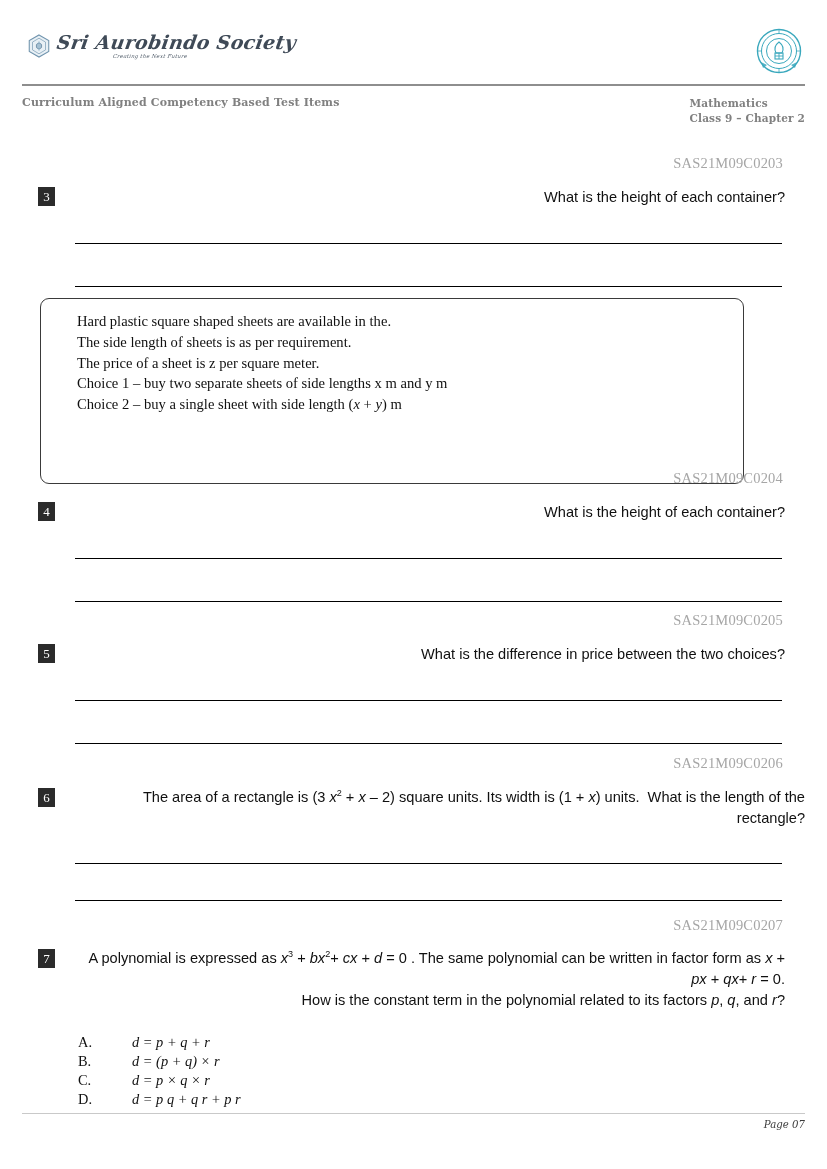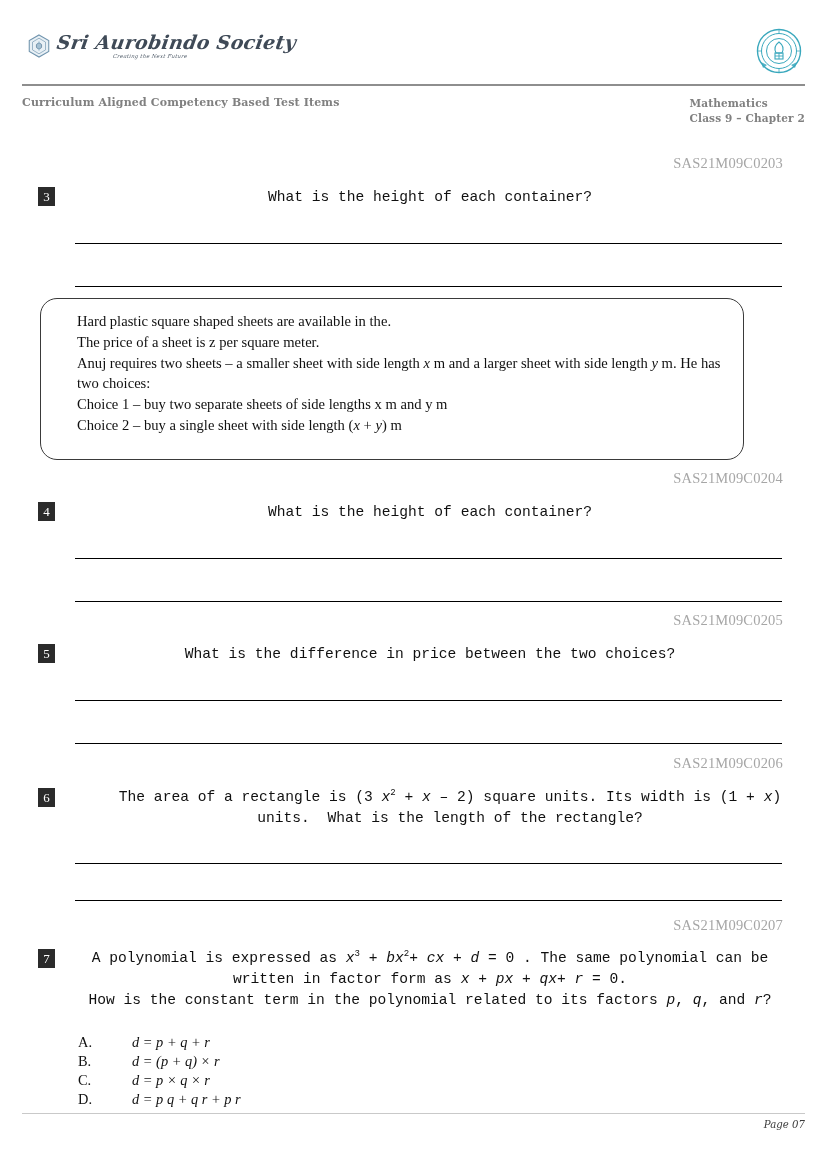--- a/index.html
+++ b/index.html
@@ -131,25 +131,25 @@
     color: #ffffff;
     font-family: "Liberation Serif", serif;
     font-size: 13px;
     line-height: 19px;
     text-align: center;
   }
   .q-text {
     position: absolute;
     left: 75px;
     width: 710px;
-    font-family: Liberation Mono, monospace;
+    font-family: Liberation Sans, sans-serif;
     font-size: 14.6px;
     line-height: 21px;
     color: #101010;
-    text-align: center;
+    text-align: right;
   }
   .q-text i { font-style: italic; }
   .q-text sup {
     font-size: 0.62em;
     vertical-align: super;
     line-height: 0;
   }
 
   
   .ans-line {
@@ -159,23 +159,23 @@
     height: 1px;
     background: #000000;
   }
 
   
   .stimulus-box {
     position: absolute;
     left: 40px;
     top: 298px;
     width: 704px;
-    height: 162px;
+    height: 186px;
     border: 1.4px solid #3a3a3a;
-    border-radius: 17px;
+    border-radius: 9px;
     box-sizing: border-box;
   }
   .stimulus-text {
     position: absolute;
     left: 36px;
     top: 12px;
     width: 655px;
     font-family: "Liberation Serif", serif;
     font-size: 14.6px;
     line-height: 20.8px;
@@ -294,22 +294,22 @@
 
   <div class="item-code" style="top:155px;">SAS21M09C0203</div>
   <div class="q-badge" style="left:38px; top:187px;">3</div>
   <div class="q-text" style="top:187px;">What is the height of each container?</div>
   <div class="ans-line" style="top:243px;"></div>
   <div class="ans-line" style="top:286px;"></div>
 
   <div class="stimulus-box">
     <div class="stimulus-text">
         <div>Hard plastic square shaped sheets are available in the.</div>
+        <div>The side length of sheets is as per requirement.</div>
         <div>The price of a sheet is z per square meter.</div>
-        <div>Anuj requires two sheets – a smaller sheet with side length <i>x</i> m and a larger sheet with side length <i>y</i> m. He has two choices:</div>
         <div>Choice 1 – buy two separate sheets of side lengths x m and y m</div>
         <div>Choice 2 – buy a single sheet with side length (<i>x</i> + <i>y</i>) m</div>
       </div>
   </div>
 
   <div class="item-code" style="top:470px;">SAS21M09C0204</div>
   <div class="q-badge" style="left:38px; top:502px;">4</div>
   <div class="q-text" style="top:502px;">What is the height of each container?</div>
   <div class="ans-line" style="top:558px;"></div>
   <div class="ans-line" style="top:601px;"></div>

